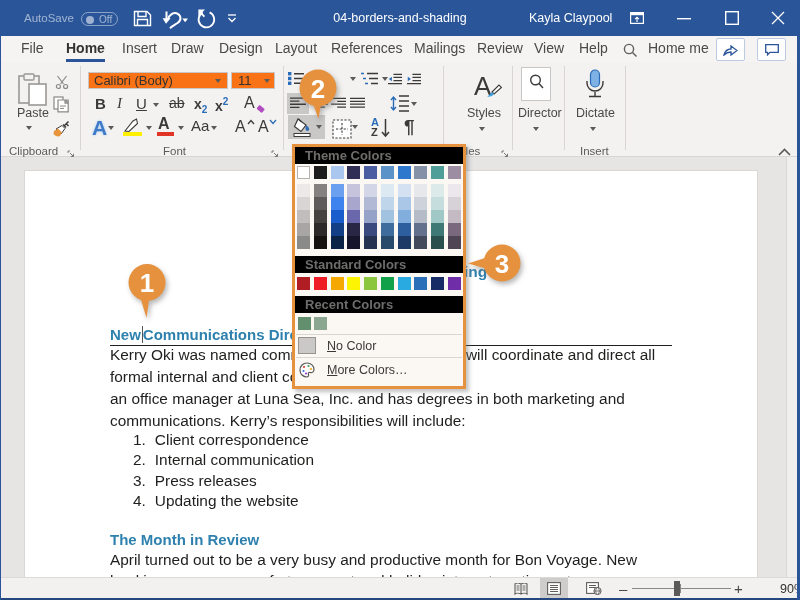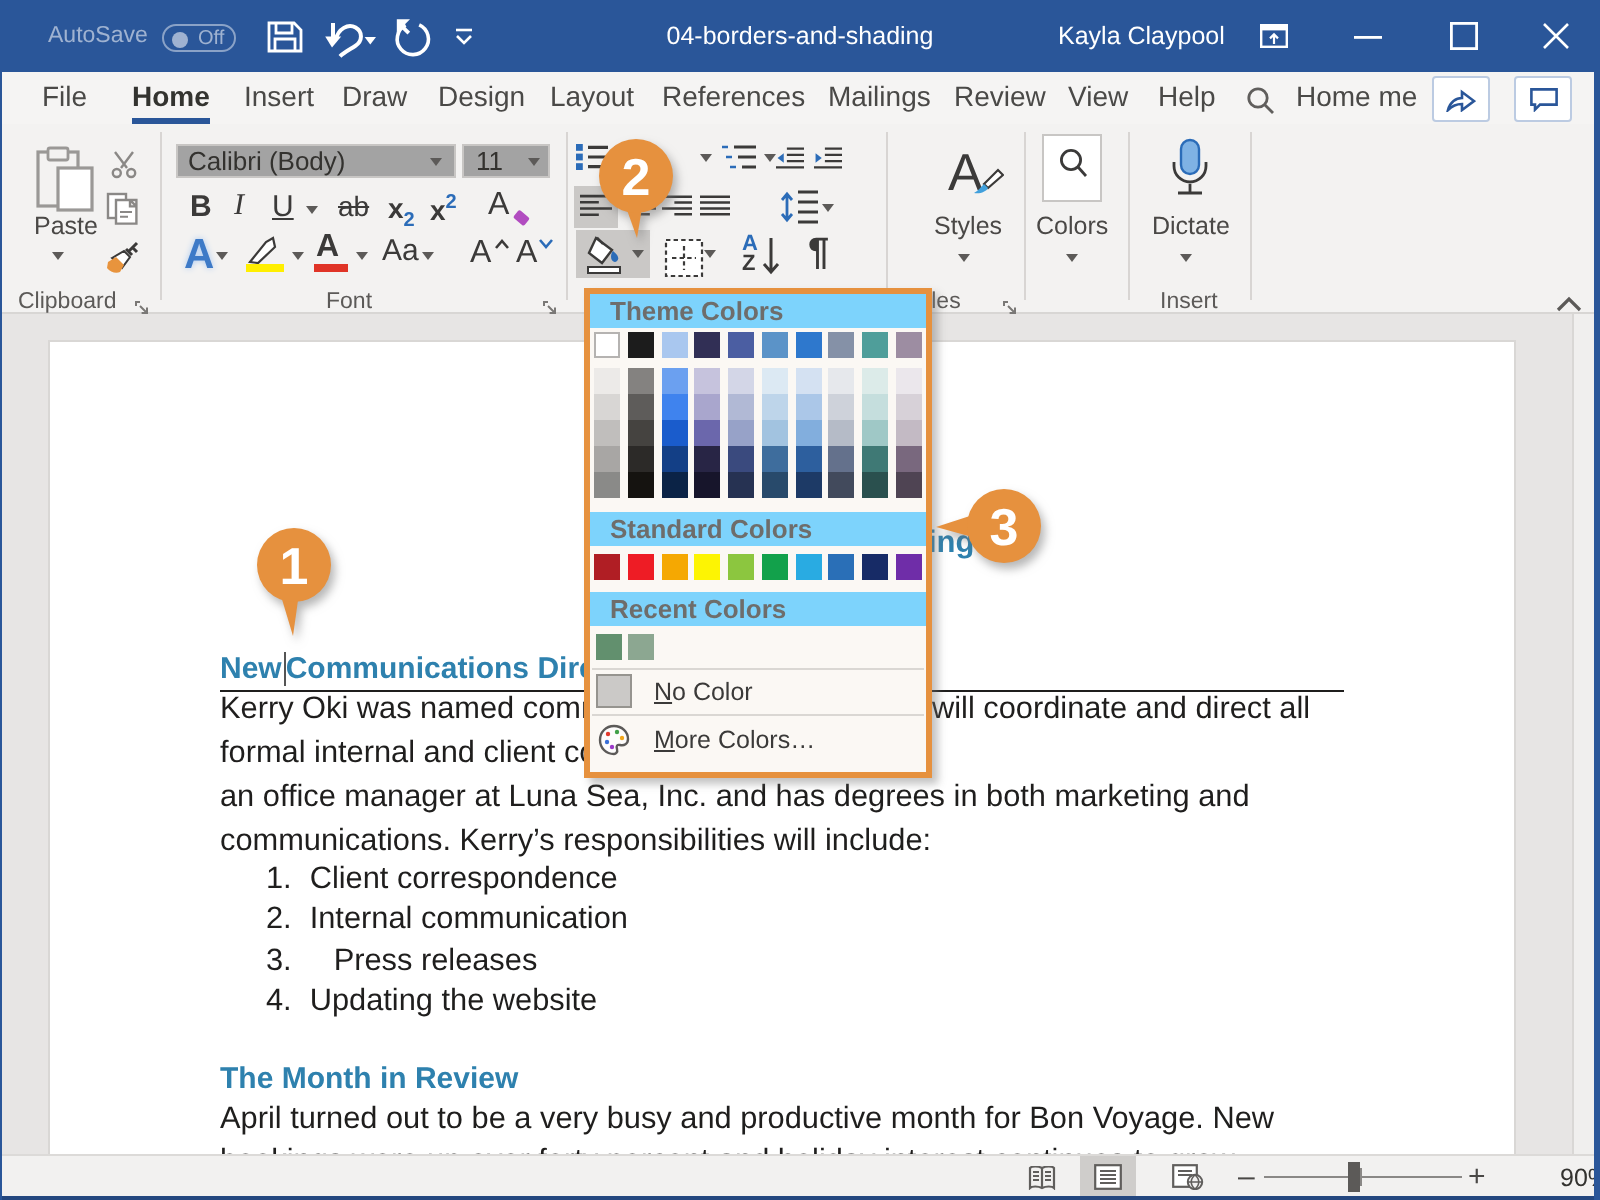--- a/index.html
+++ b/index.html
@@ -19,39 +19,39 @@
   
   #tabbar { position:absolute; left:0; top:36px; width:800px; height:26px; background:#f5f4f3; }
   .tab { position:absolute; top:0; height:26px; line-height:25px; font-size:14px; color:#4a4947; }
   .tab.home { font-weight:bold; color:#33332f; border-bottom:3px solid #2a5699; }
 
   
   #ribbon { position:absolute; left:0; top:62px; width:800px; height:95px; background:#f3f2f1; border-bottom:1px solid #d8d6d4; }
   .vsep { position:absolute; top:4px; width:1px; height:84px; background:#d8d5d3; }
   .grplabel { position:absolute; top:83px; font-size:11.5px; color:#5c5a58; }
   .launcher { position:absolute; top:88px; width:8px; height:8px; }
-  .combo { position:absolute; background:#a3a3a3; border:1px solid #c8c6c4; font-size:13px; color:#33322f; }
+  .combo { position:absolute; background:#f97316; border:1px solid #c8c6c4; font-size:13px; color:#33322f; }
   .ddarr { position:absolute; width:0; height:0; border-left:3.5px solid transparent; border-right:3.5px solid transparent; border-top:4px solid #5c5a58; }
 
   
   #docarea { position:absolute; left:0; top:157px; width:800px; height:420px; background:#e7e5e4; }
   #page { position:absolute; left:24px; top:13px; width:734px; height:407px; background:#fff; border:1px solid #d9d7d5; border-bottom:none; }
   #scrolltrack { position:absolute; left:786px; top:0; width:12px; height:420px; background:#f0efee; border-left:1px solid #d9d7d5; }
 
   
   #statusbar { position:absolute; left:0; top:577px; width:800px; height:21px; background:#f2f1f0; border-top:1px solid #dcdad8; }
   #blueline { position:absolute; left:0; top:598px; width:800px; height:2px; background:#24477f; }
 
   
   #ledge { position:absolute; left:0; top:36px; width:1px; height:564px; background:#2a5699; }
   #redge { position:absolute; left:797px; top:36px; width:3px; height:564px; background:#2a5699; }
 
   
   #panel { position:absolute; left:292px; top:144px; width:174px; height:245px; background:#fbf8f4; border:3px solid #e6913e; box-shadow:3px 3px 4px rgba(120,120,120,0.45); }
-  .band { position:absolute; left:0; width:168px; height:17px; background:#7dd3fc; font-size:13px; font-weight:bold; color:#6e6d6b; line-height:17px; padding-left:10px; }
+  .band { position:absolute; left:0; width:168px; height:17px; background:#000000; font-size:13px; font-weight:bold; color:#6e6d6b; line-height:17px; padding-left:10px; }
   .sw { position:absolute; width:13px; height:13px; }
 </style>
 </head>
 <body>
 
 <div id="titlebar">
   <div id="autosave">AutoSave</div>
   <div id="toggle">
       <div class="knob"></div>
       <div class="off">Off</div>
@@ -270,21 +270,21 @@
   <div class="grplabel" style="left:449px">Styles</div>
   <svg class="launcher" style="left:501px" width="8" height="8" viewBox="0 0 8 8">
       <path d="M1 3 V1 H3 M3 3 L6.5 6.5 M6.5 3.8 V6.5 H3.8" fill="none" stroke="#7a7876" stroke-width="1"></path>
     </svg>
 
   <div class="abs" style="left:521px;top:5px;width:30px;height:34px;background:#fff;border:1px solid #c8c6c4"></div>
   <svg class="abs" style="left:529px;top:12px" width="15" height="16" viewBox="0 0 15 16">
     <circle cx="6.5" cy="6" r="4.8" fill="none" stroke="#3b3a39" stroke-width="1.4"></circle>
     <path d="M10 9.5 L14 14" stroke="#3b3a39" stroke-width="1.4"></path>
   </svg>
-  <div class="abs" style="left:518px;top:44px;font-size:12.5px;color:#4a4846">Colors</div>
+  <div class="abs" style="left:518px;top:44px;font-size:12.5px;color:#4a4846">Director</div>
   <div class="ddarr" style="left:533px;top:65px"></div>
 
   <svg class="abs" style="left:585px;top:7px" width="20" height="32" viewBox="0 0 20 32">
     <rect x="5.5" y="1" width="9" height="17" rx="4.5" fill="#7fb2e4" stroke="#2b6cb8" stroke-width="1.2"></rect>
     <path d="M2 12 v2 a8 8 0 0 0 16 0 v-2" fill="none" stroke="#3b3a39" stroke-width="1.4"></path>
     <path d="M10 23 V27 M4 27.5 h12" stroke="#3b3a39" stroke-width="1.4"></path>
   </svg>
   <div class="abs" style="left:576px;top:44px;font-size:12.5px;color:#4a4846">Dictate</div>
   <div class="ddarr" style="left:590px;top:65px"></div>
   <div class="grplabel" style="left:580px">Insert</div>
@@ -301,21 +301,21 @@
 <div id="doctext" style="position:absolute;left:0;top:0;width:800px;height:577px;font-size:15.4px;color:#1f1e1d">
   <div class="abs" style="left:464px;top:263px;font-size:15.5px;font-weight:bold;color:#2e81ae">ing</div>
   <div class="abs" style="left:110px;top:326px;width:562px;font-size:15px;font-weight:bold;color:#2e81ae;border-bottom:1.5px solid #1f1e1d;padding-bottom:2px;white-space:nowrap;overflow:hidden">New<span style="border-left:1.5px solid #555;margin-left:1px;margin-right:0px"></span>Communications Director</div>
   <div class="abs" style="left:110px;top:346px;width:182px;white-space:nowrap;overflow:hidden">Kerry Oki was named communications director</div>
   <div class="abs" style="left:466px;top:346px">will coordinate and direct all</div>
   <div class="abs" style="left:110px;top:368px;width:182px;white-space:nowrap;overflow:hidden">formal internal and client communications</div>
   <div class="abs" style="left:110px;top:390px">an office manager at Luna Sea, Inc. and has degrees in both marketing and</div>
   <div class="abs" style="left:110px;top:412px">communications. Kerry’s responsibilities will include:</div>
   <div class="abs" style="left:133px;top:431px">1.<span style="margin-left:9px">Client correspondence</span></div>
   <div class="abs" style="left:133px;top:451px">2.<span style="margin-left:9px">Internal communication</span></div>
-  <div class="abs" style="left:133px;top:472px">3.<span style="margin-left:21px">Press releases</span></div>
+  <div class="abs" style="left:133px;top:472px">3.<span style="margin-left:9px">Press releases</span></div>
   <div class="abs" style="left:133px;top:492px">4.<span style="margin-left:9px">Updating the website</span></div>
   <div class="abs" style="left:110px;top:531px;font-size:15px;font-weight:bold;color:#2e81ae">The Month in Review</div>
   <div class="abs" style="left:110px;top:551px">April turned out to be a very busy and productive month for Bon Voyage. New</div>
   <div class="abs" style="left:110px;top:572px">bookings were up over forty percent and holiday interest continues to grow</div>
 </div>
 
 <div id="statusbar">
   <svg class="abs" style="left:514px;top:5px" width="14" height="12" viewBox="0 0 14 12">
     <path d="M7 1 C5 0 2 0 1 1 V11 C2 10 5 10 7 11 C9 10 12 10 13 11 V1 C12 0 9 0 7 1 Z M7 1 V11" fill="none" stroke="#605e5c" stroke-width="1.1"></path>
     <path d="M2.5 3 h3 M2.5 5 h3 M2.5 7 h3 M8.5 3 h3 M8.5 5 h3 M8.5 7 h3" stroke="#605e5c" stroke-width="0.9"></path>

